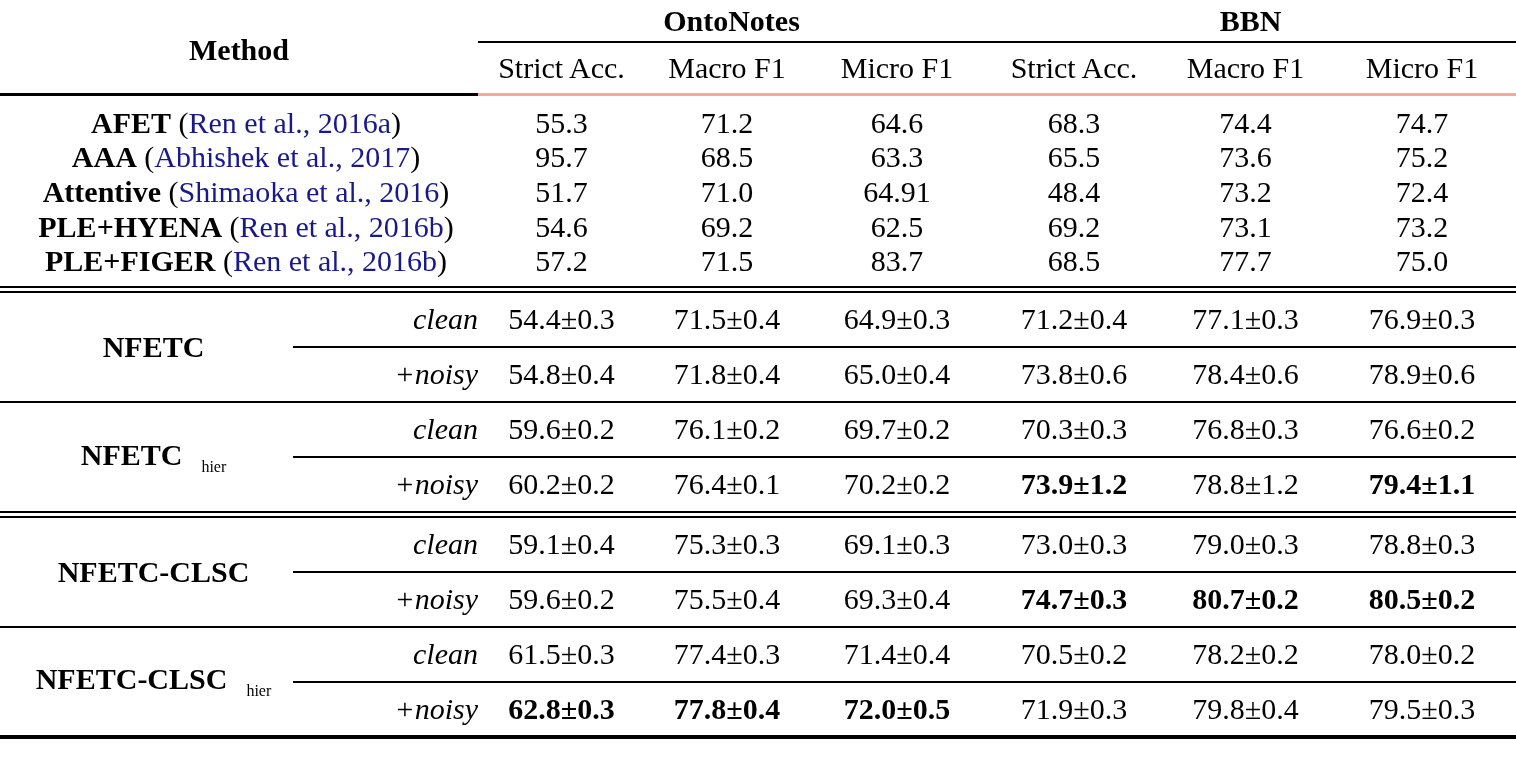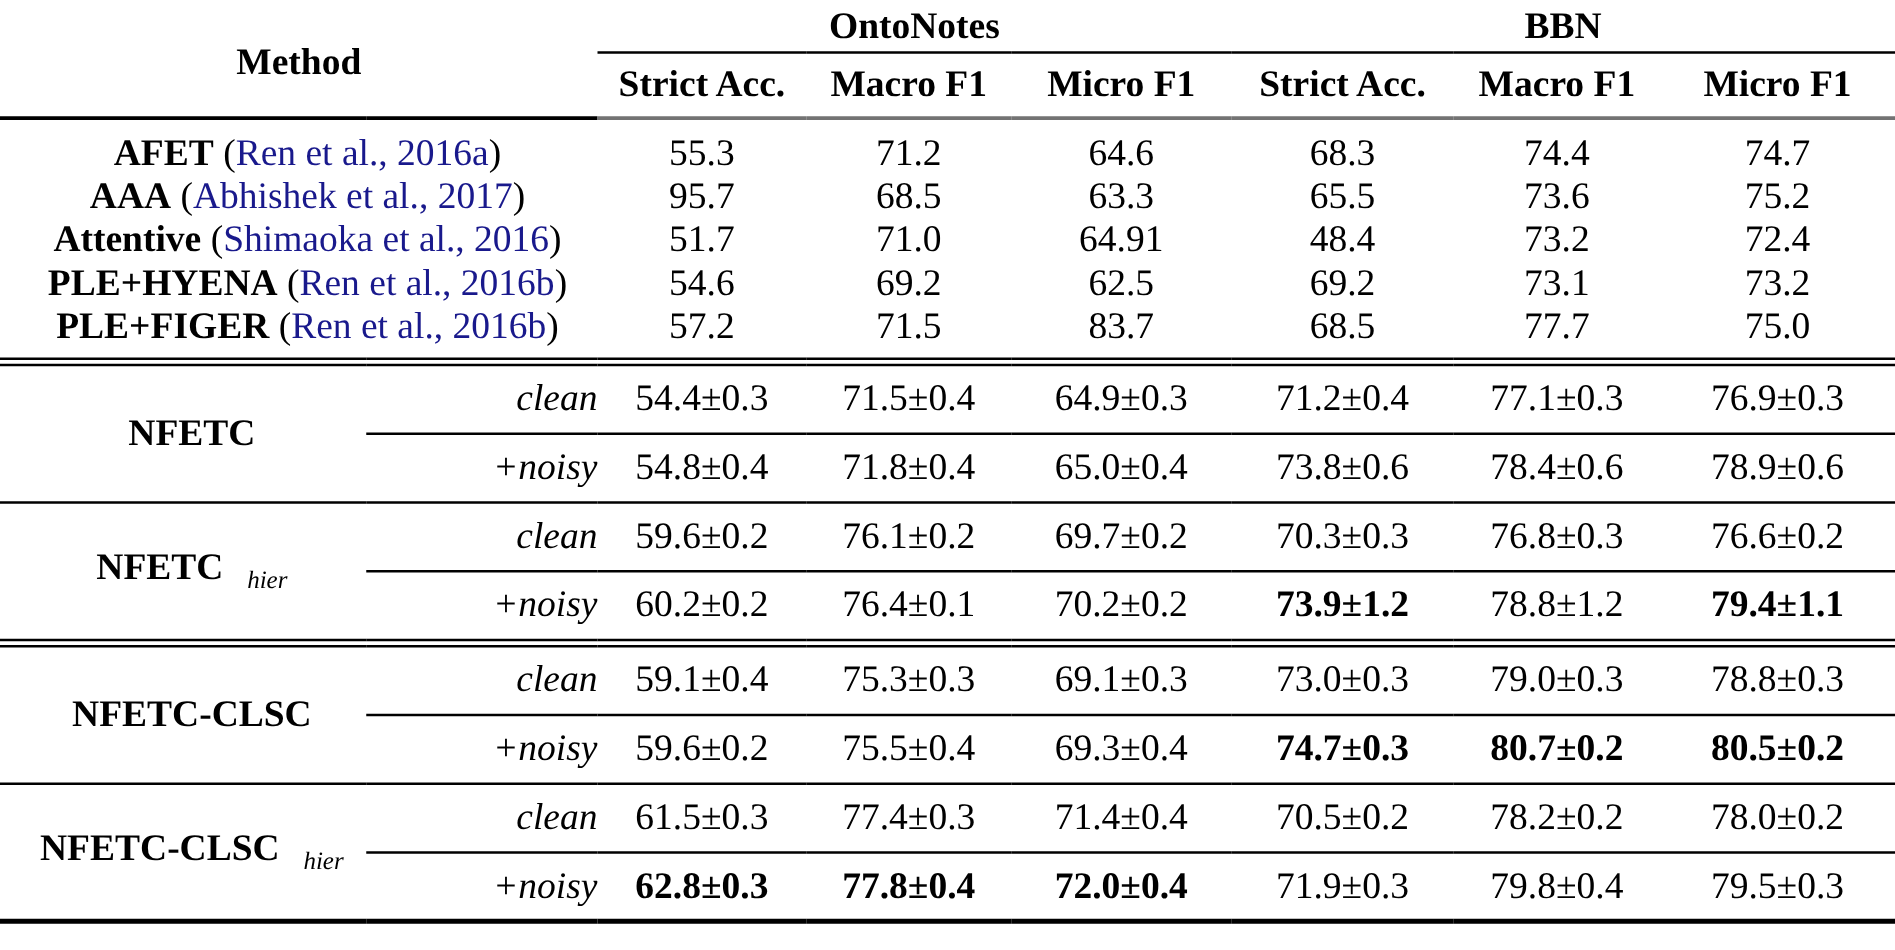--- a/index.html
+++ b/index.html
@@ -9,31 +9,31 @@
     font-family: "Liberation Serif", "DejaVu Serif", serif;
     color: #000;
   }
   table { border-collapse: collapse; table-layout: fixed; width: 1516px; }
   th, td { padding: 0; font-size: 30px; line-height: 1.12; }
 
   
   thead tr.r1 th { height: 42px; vertical-align: middle; font-weight: bold; }
   th.grp-h { border-bottom: 2px solid #000; }
   th.method-h { vertical-align: top; padding-top: 8px; border-bottom: 3px solid #000; }
-  thead tr.r2 th { height: 52px; vertical-align: middle; font-weight: bold; border-bottom: 3px solid #737373; }
+  thead tr.r2 th { height: 52px; vertical-align: middle; font-weight: normal; border-bottom: 3px solid #fca5a5; }
 
   
   tr.baseline td { height: 35px; vertical-align: middle; }
   tr.baseline.first td { padding-top: 10px; }
   tr.baseline.last td { padding-bottom: 8px; }
 
   td.method-cell { text-align: center; padding-left: 14px; font-weight: normal; white-space: nowrap; vertical-align: middle; }
   .mname { font-weight: bold; }
   .cite { color: var(--cite-color, #19198C); }
-  sub.hier { font-style: italic; font-weight: normal; font-size: 20px; margin-left: 19px; }
+  sub.hier { font-weight: normal; font-size: 16px; margin-left: 19px; }
 
   td.num { text-align: center; }
   td.sublabel { font-style: italic; text-align: right; padding-left: 26px; }
 
   
   tr.grow td { height: 55px; vertical-align: middle; }
   .part { border-bottom: 2px solid #000; }          
   tr.group-sep td { border-bottom: 2px solid #000; } 
   td.sep-method { border-bottom: 2px solid #000; }
   tr.dblrule td { height: 5px; border-top: 2px solid #000; border-bottom: 2px solid #000; }
@@ -186,19 +186,19 @@
         <td class="num part">77.4±0.3</td>
         <td class="num part">71.4±0.4</td>
         <td class="num part">70.5±0.2</td>
         <td class="num part">78.2±0.2</td>
         <td class="num part">78.0±0.2</td>
       </tr>
       <tr class="grow final">
         <td class="sublabel">+noisy</td>
         <td class="num bold">62.8±0.3</td>
         <td class="num bold">77.8±0.4</td>
-        <td class="num bold">72.0±0.4</td>
+        <td class="num bold">72.0±0.5</td>
         <td class="num">71.9±0.3</td>
         <td class="num">79.8±0.4</td>
         <td class="num">79.5±0.3</td>
       </tr>
     </tbody>
 </table>
 
 </body></html>

